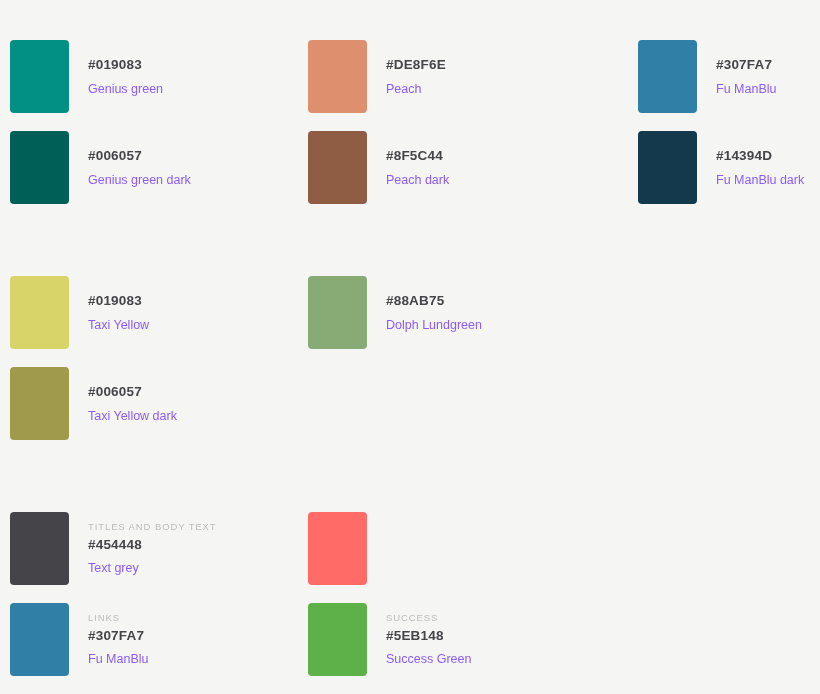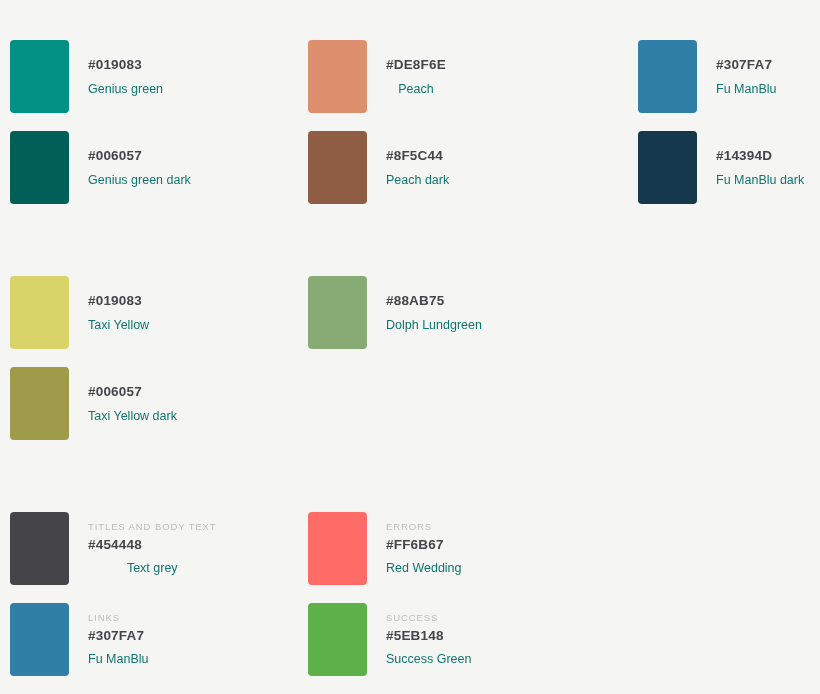--- a/index.html
+++ b/index.html
@@ -87,24 +87,23 @@
     font-size: 13.5px;
     font-weight: 700;
     color: #454448;
     letter-spacing: 0.2px;
     white-space: nowrap;
   }
 
   .swatch-name {
     font-size: 12.5px;
     font-weight: 400;
-    color: #0f766e;
+    color: #8b5cf6;
     margin-top: 11px;
     white-space: nowrap;
-    text-align: center;
   }
 
   
   .swatch-usage:empty { display: none; }
 </style>
 </head>
 <body style="background: rgb(245, 245, 244);">
 
 <div id="palette-page">
 
@@ -188,25 +187,20 @@
         <div class="swatch-cell col-0">
           <div class="swatch-chip" style="background: rgb(69, 68, 72);"></div>
           <div class="swatch-info">
             <div class="swatch-usage">TITLES AND BODY TEXT</div>
             <div class="swatch-hex">#454448</div>
             <div class="swatch-name">Text grey</div>
           </div>
         </div>
         <div class="swatch-cell col-1">
           <div class="swatch-chip" style="background: rgb(255, 107, 103);"></div>
-          <div class="swatch-info">
-            <div class="swatch-usage">ERRORS</div>
-            <div class="swatch-hex">#FF6B67</div>
-            <div class="swatch-name">Red Wedding</div>
-          </div>
         </div>
       </div>
       <div class="group-row">
         <div class="swatch-cell col-0">
           <div class="swatch-chip" style="background: rgb(48, 127, 167);"></div>
           <div class="swatch-info">
             <div class="swatch-usage">LINKS</div>
             <div class="swatch-hex">#307FA7</div>
             <div class="swatch-name">Fu ManBlu</div>
           </div>

